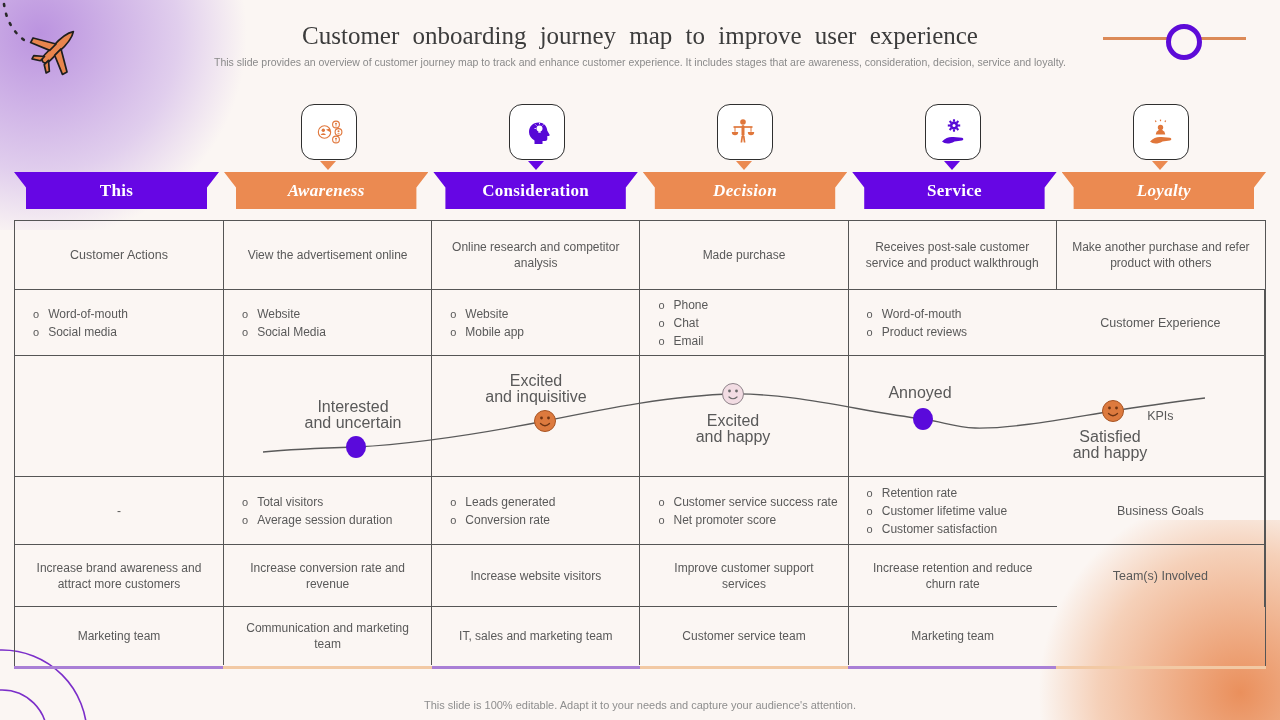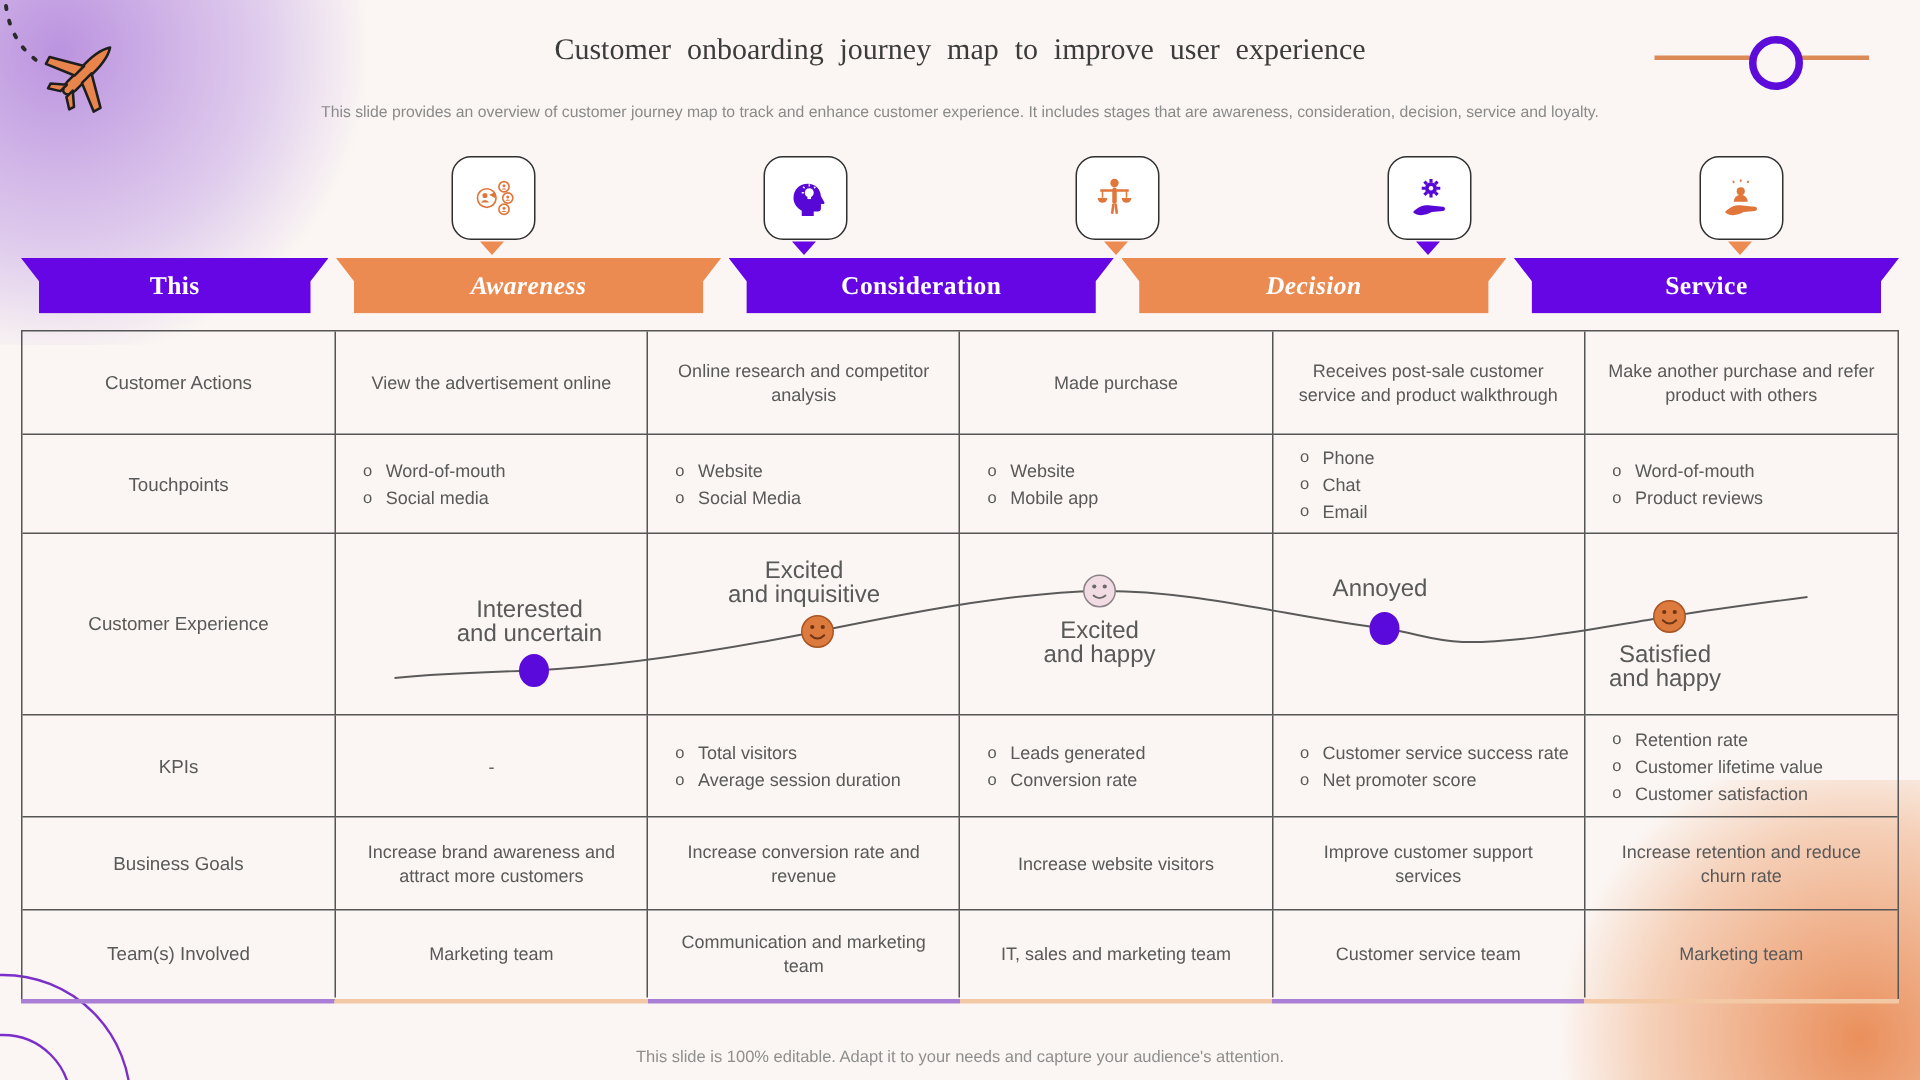--- a/index.html
+++ b/index.html
@@ -10,22 +10,22 @@
     background:radial-gradient(circle at 30% 30%, rgba(176,130,220,.85), rgba(198,166,231,.5) 48%, rgba(251,246,243,0) 72%);}
   .plane-svg{position:absolute;left:0;top:0;z-index:1;}
   .tr-line{position:absolute;left:1103px;top:37px;width:143px;height:3px;background:#DC8A57;z-index:1;}
   .tr-ring{position:absolute;left:1166px;top:24px;width:26px;height:26px;border:5px solid #5D0BD8;
            border-radius:50%;background:#fbf6f3;z-index:2;}
   .bl-circles{position:absolute;left:-6px;bottom:-10px;z-index:0;}
   .blob-br{position:absolute;right:-50px;bottom:-40px;width:300px;height:240px;z-index:0;
     background:radial-gradient(circle at 70% 72%, rgba(233,138,84,.95), rgba(238,162,113,.45) 52%, rgba(251,246,243,0) 74%);}
   
   .title{position:absolute;left:120px;right:120px;top:22px;text-align:center;z-index:3;
-         font-family:"Liberation Serif",serif;font-size:20px;color:#3c3c3c;word-spacing:.28em;}
-  .subtitle{position:absolute;left:80px;right:80px;top:69px;text-align:center;z-index:3;
+         font-family:"Liberation Serif",serif;font-size:25px;color:#3c3c3c;word-spacing:.28em;}
+  .subtitle{position:absolute;left:80px;right:80px;top:56px;text-align:center;z-index:3;
             font-size:10.5px;color:#8a8a8a;}
   
   .icon-box{position:absolute;top:104px;width:54px;height:54px;background:#fff;border:1.4px solid #2f2f2f;
             border-radius:13px;z-index:3;display:flex;align-items:center;justify-content:center;}
   .pointer{position:absolute;top:161px;width:0;height:0;z-index:3;
            border-left:8px solid transparent;border-right:8px solid transparent;border-top:9px solid #000;}
   .pointer.orange{border-top-color:var(--orange,#EB8A51);}
   .pointer.purple{border-top-color:var(--purple,#6606E4);}
   .banners{position:absolute;left:14px;top:172px;width:1252px;height:37px;display:flex;gap:5px;z-index:3;}
   .banner{height:37px;line-height:37px;text-align:center;color:#fff;
@@ -174,20 +174,21 @@
   <div class="pointer orange" style="left:736px"></div>
   <div class="pointer purple" style="left:944px"></div>
   <div class="pointer orange" style="left:1152px"></div>
 
   <div class="banners">
     <div class="banner purple first"><span>This</span></div>
     <div class="banner orange grow"><span>Awareness</span></div>
     <div class="banner purple grow"><span>Consideration</span></div>
     <div class="banner orange grow"><span>Decision</span></div>
     <div class="banner purple grow"><span>Service</span></div>
+    <div class="banner orange grow"><span>Loyalty</span></div>
   </div>
 
   <div class="jtable">
 
     <div class="cell label">Customer Actions</div>
     <div class="cell ctext">
         <span>View the advertisement online</span>
       </div>
     <div class="cell ctext">
         <span>Online research and competitor analysis</span>
@@ -195,21 +196,20 @@
     <div class="cell ctext">
         <span>Made purchase</span>
       </div>
     <div class="cell ctext">
         <span>Receives post-sale customer service and product walkthrough</span>
       </div>
     <div class="cell ctext c6">
         <span>Make another purchase and refer product with others</span>
       </div>
 
-    <div class="cell label">Touchpoints</div>
     <div class="cell list">
       <div class="li">
           <span class="b">o</span>
           <span>Word-of-mouth</span>
         </div>
       <div class="li">
           <span class="b">o</span>
           <span>Social media</span>
         </div>
     </div>

